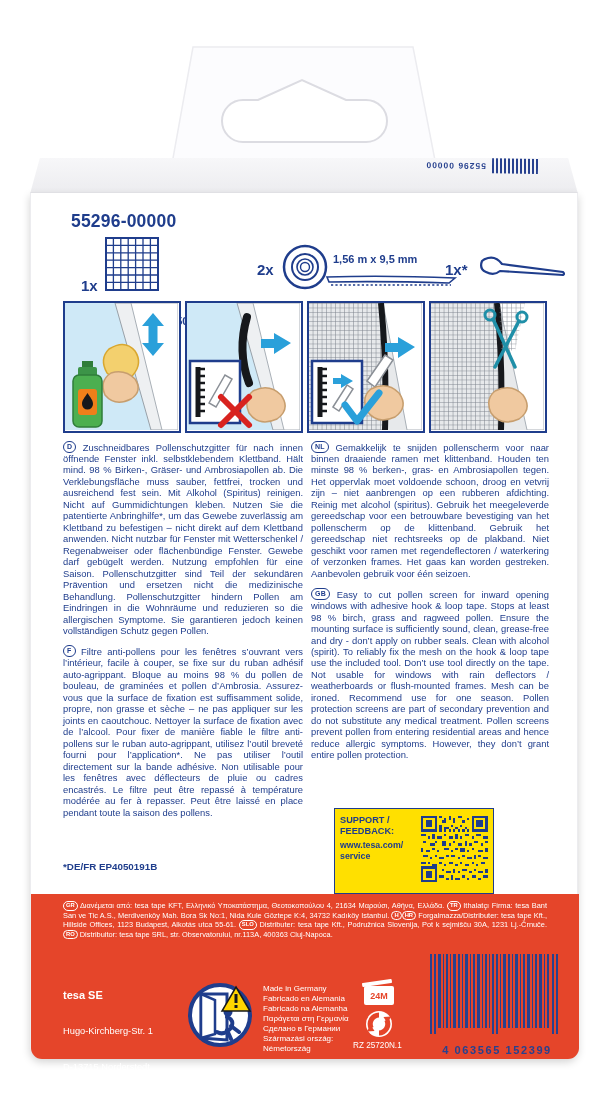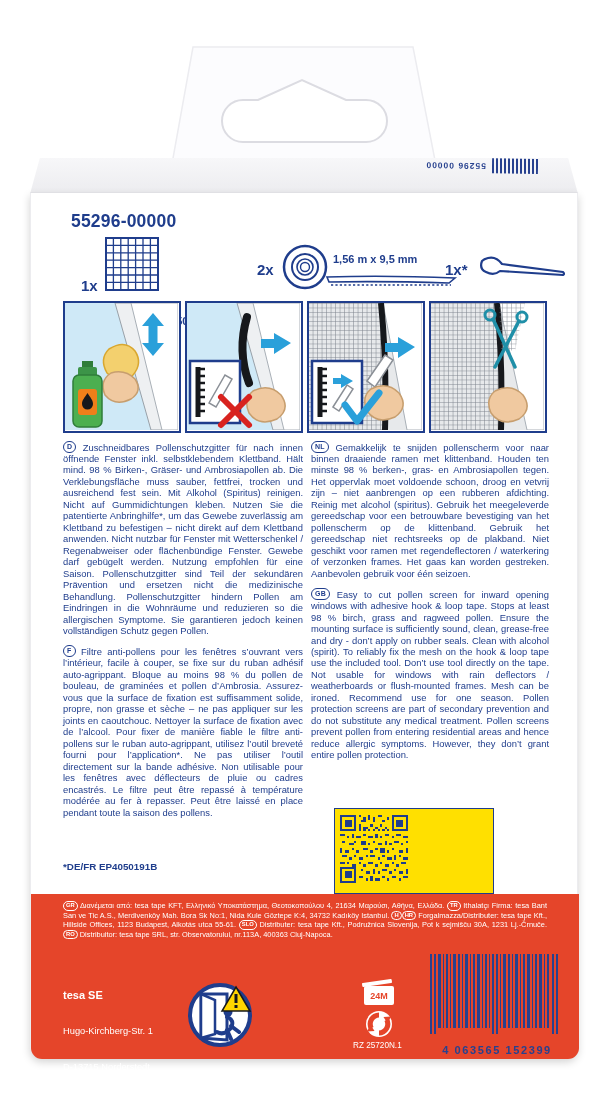--- a/index.html
+++ b/index.html
@@ -220,20 +220,28 @@
         <span class="lang-badge">NL</span>
         <span>Gemakkelijk te snijden pollenscherm voor naar binnen draaiende ramen met klittenband. Houden ten minste 98 % berken-, gras- en Ambrosiapollen tegen. Het oppervlak moet voldoende schoon, droog en vetvrij zijn – niet aanbrengen op een rubberen afdichting. Reinig met alcohol (spiritus). Gebruik het meegeleverde gereedschap voor een betrouwbare bevestiging van het pollenscherm op de klittenband. Gebruik het gereedschap niet rechtsreeks op de plakband. Niet geschikt voor ramen met regendeflectoren / waterkering of verzonken frames. Het gaas kan worden gestreken. Aanbevolen gebruik voor één seizoen.</span>
       </p>
       <p class="lang-para">
         <span class="lang-badge">GB</span>
         <span>Easy to cut pollen screen for inward opening windows with adhesive hook &amp; loop tape. Stops at least 98 % birch, grass and ragweed pollen. Ensure the mounting surface is sufficiently sound, clean, grease-free and dry - don’t apply on rubber seals. Clean with alcohol (spirit). To reliably fix the mesh on the hook &amp; loop tape use the included tool. Don’t use tool directly on the tape. Not usable for windows with rain deflectors / weatherboards or flush-mounted frames. Mesh can be ironed. Recommend use for one season. Pollen protection screens are part of secondary prevention and do not substitute any medical treatment. Pollen screens prevent pollen from entering residential areas and hence reduce allergic symptoms. However, they don’t grant entire pollen protection.</span>
       </p>
     </div>
 
     <div class="abs support-box">
+      <div class="support-text">
+        <div>SUPPORT /</div>
+        <div>FEEDBACK:</div>
+        <div class="support-url">
+          <div>www.tesa.com/</div>
+          <div>service</div>
+        </div>
+      </div>
       <svg width="68" height="68" viewBox="0 0 29 29" shape-rendering="crispEdges">
         <rect width="29" height="29" fill="#ffe000"></rect>
         <g fill="#1f3d8c">
           <rect x="0" y="0" width="7" height="7"></rect>
             <rect x="1" y="1" width="5" height="5" fill="#ffe000"></rect>
             <rect x="2" y="2" width="3" height="3"></rect>
           <rect x="22" y="0" width="7" height="7"></rect>
             <rect x="23" y="1" width="5" height="5" fill="#ffe000"></rect>
             <rect x="24" y="2" width="3" height="3"></rect>
           <rect x="0" y="22" width="7" height="7"></rect>
@@ -281,20 +289,29 @@
         <polygon points="14,12 28,18 28,52 14,56" fill="#fff" stroke="#1f3d8c" stroke-width="2.5"></polygon>
         <circle cx="41" cy="30" r="4.5" fill="#1f3d8c"></circle>
         <path d="M40 35 q8 3 4 11 q-7 8 -14 4 M44 44 l8 6 M40 48 l4 9" fill="none" stroke="#1f3d8c" stroke-width="4" stroke-linecap="round"></path>
         <g>
           <polygon points="49,5 63,29 35,29" fill="#ffd500" stroke="#16181c" stroke-width="1.5"></polygon>
           <rect x="47.5" y="12" width="3" height="9" fill="#16181c"></rect>
           <rect x="47.5" y="23" width="3" height="3" fill="#16181c"></rect>
         </g>
       </svg>
 
+      <div class="abs madein">
+        <div>Made in Germany</div>
+        <div>Fabricado en Alemania</div>
+        <div>Fabricado na Alemanha</div>
+        <div>Παράγεται στη Γερμανία</div>
+        <div>Сделано в Германии</div>
+        <div>Származási ország:</div>
+        <div>Németország</div>
+      </div>
 
       <div class="abs pao">
         <span>24M</span>
       </div>
 
       <svg class="abs" style="left:334px;top:116px;" width="28" height="28" viewBox="0 0 28 28">
         <circle cx="14" cy="14" r="13" fill="#fff"></circle>
         <path d="M14 2.5 a11.5 11.5 0 0 0 -10 17 l4.5 -2.5 a6.5 6.5 0 0 1 5.5 -9.5 z" fill="#e5452a"></path>
         <path d="M14 25.5 a11.5 11.5 0 0 0 10 -17 l-4.5 2.5 a6.5 6.5 0 0 1 -5.5 9.5 z" fill="#e5452a"></path>
         <polygon points="2,21.5 9.5,21 5.5,14.5" fill="#e5452a"></polygon>

